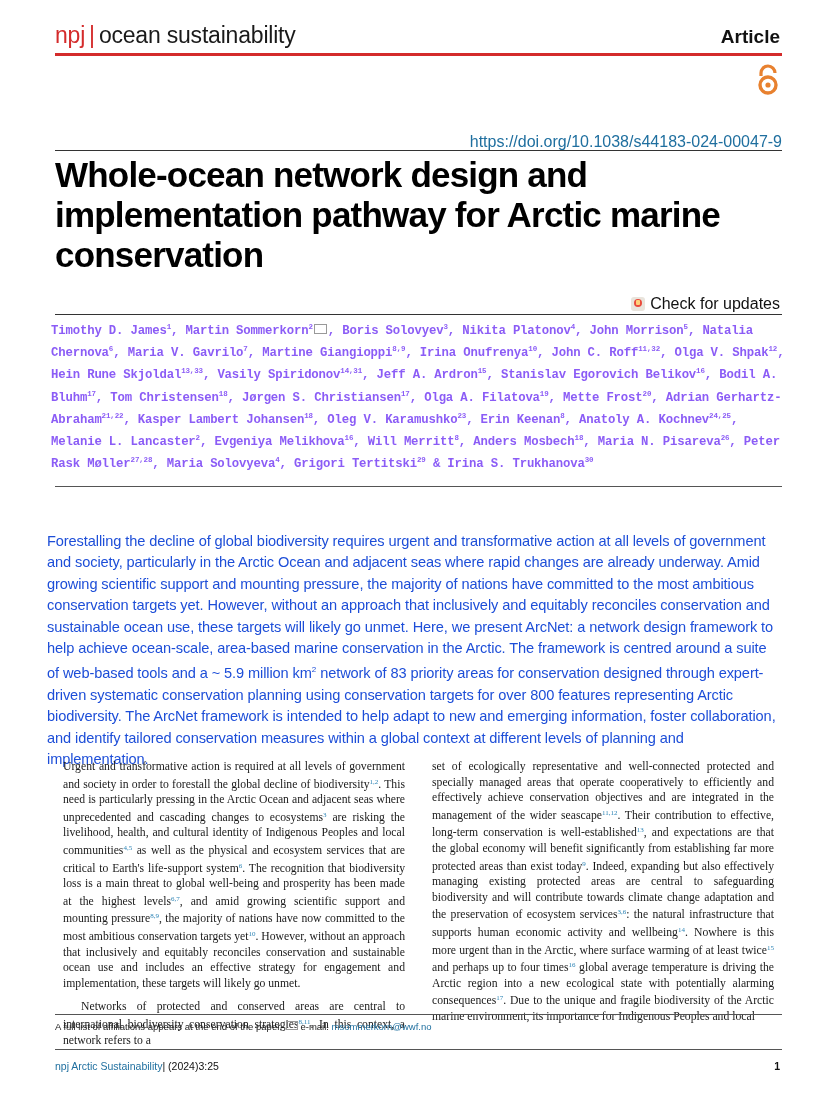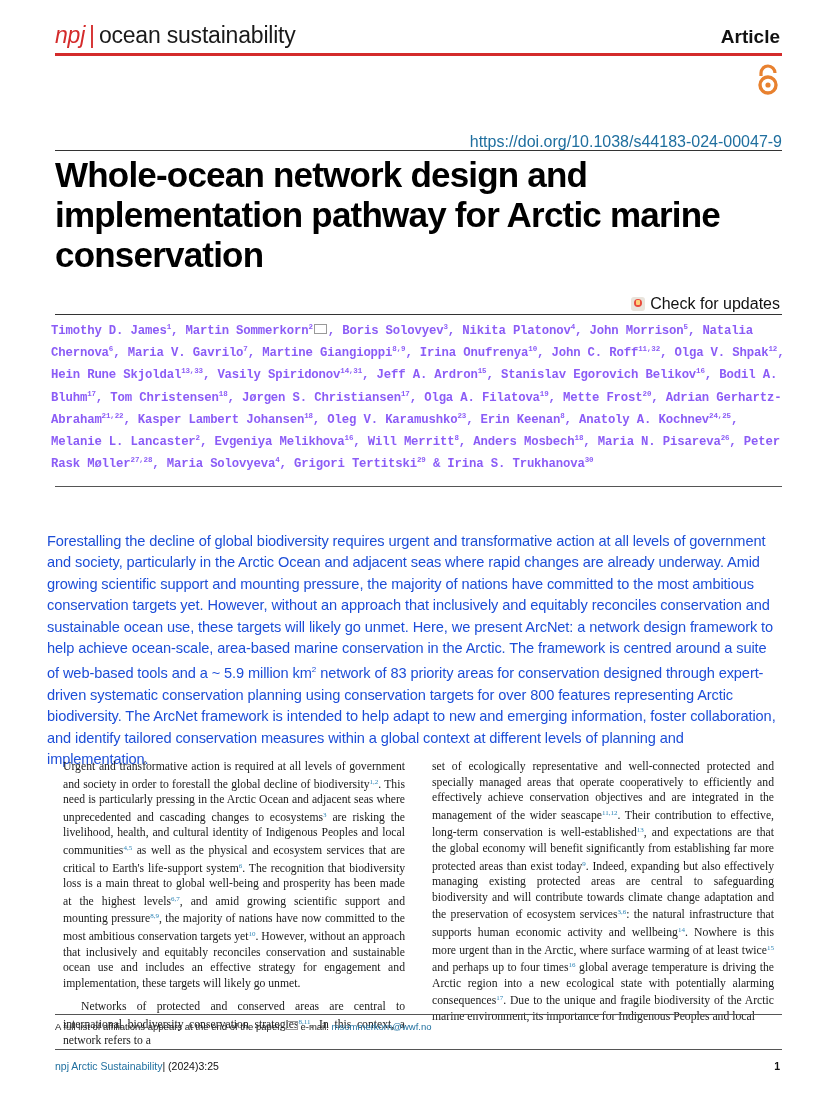--- a/index.html
+++ b/index.html
@@ -1,19 +1,19 @@
 <!DOCTYPE html>
 <html><head>
 <meta charset="utf-8">
 <style>
   html, body { margin:0; padding:0; background:#ffffff; }
   body { width:828px; height:1100px; position:relative; overflow:hidden; color:#111; font-family:"Liberation Sans", sans-serif; }
   .abs { position:absolute; }
   .journal { left:55px; top:22px; font-size:23px; letter-spacing:-0.2px; color:#1a1a1a; }
-  .journal .npj { color:#d42b2b;font-style:italic; }
+  .journal .npj { color:#d42b2b; }
   .journal .sep { color:#d42b2b; margin:0 4px; }
   .article-label { right:48px; top:26px; font-size:19px; font-weight:bold; color:#111; }
   .red-rule { left:55px; top:53px; width:727px; height:3px; background:#d42b2b; }
   .oa-icon { left:756px; top:64px; width:24px; height:32px; }
   .doi { right:46px; top:133px; font-size:16px; color:#1f6f9f; }
   .top-rule { left:55px; top:150px; width:727px; height:1px; background:#333; }
   .title { left:55px; top:155px; width:740px; font-size:35px; line-height:40px; font-weight:bold; letter-spacing:-0.8px; color:#000; margin:0; }
   .check { right:48px; top:295px; font-size:16px; color:#111; display:flex; align-items:center; gap:5px; }
   .check-icon { width:14px; height:14px; border-radius:3px; background:#e9e4dc; position:relative; }
   .check-icon::before { content:""; position:absolute; left:3px; top:2px; width:8px; height:8px; border-radius:50%; background:#e94b3c; }

